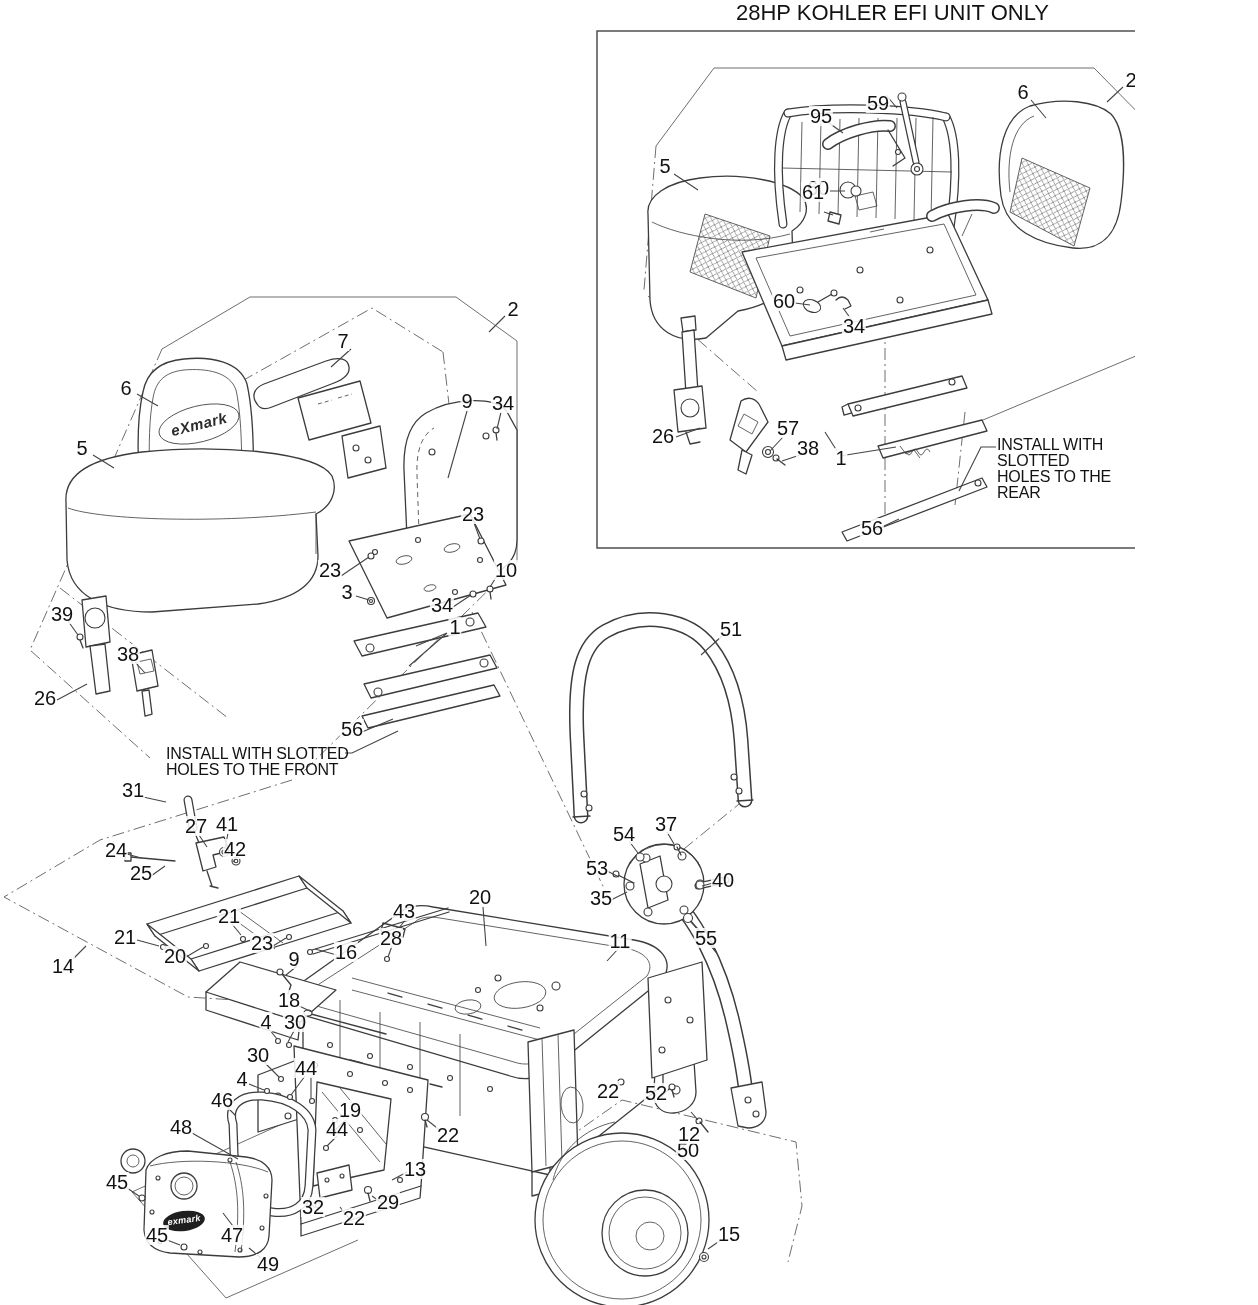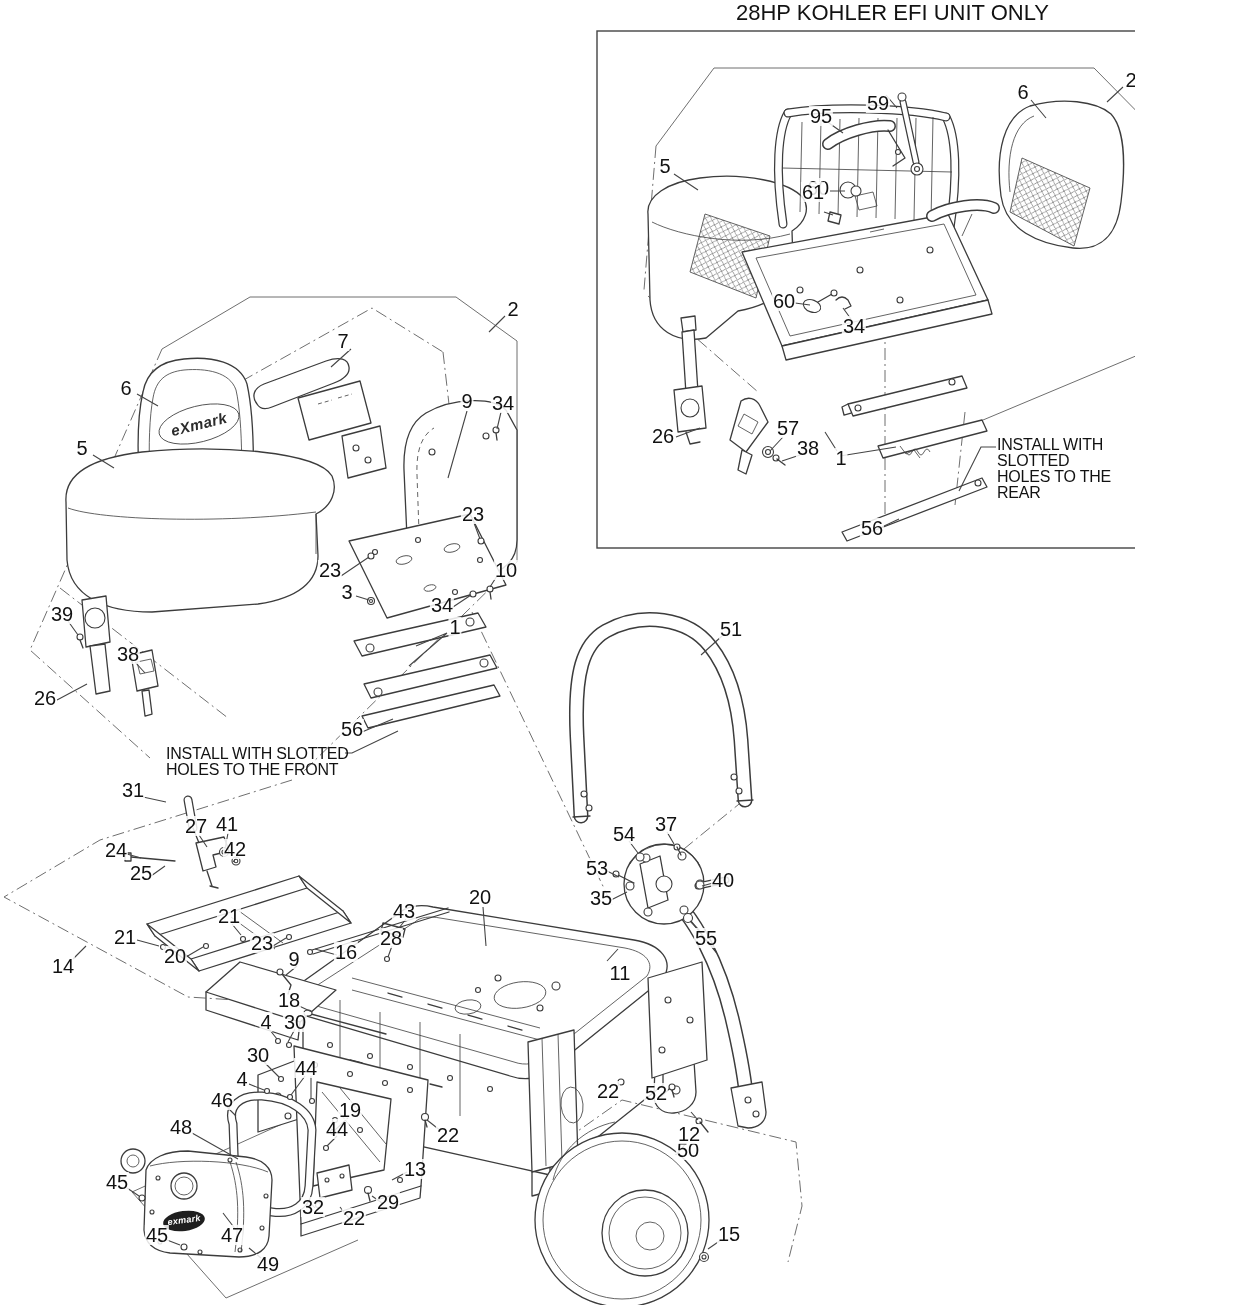--- a/index.html
+++ b/index.html
@@ -489,21 +489,21 @@
       <span class="callout" style="left: 232px; top: 1235px;">47</span>
       <span class="callout" style="left: 268px; top: 1264px;">49</span>
       <span class="callout" style="left: 731px; top: 629px;">51</span>
       <span class="callout" style="left: 624px; top: 834px;">54</span>
       <span class="callout" style="left: 666px; top: 824px;">37</span>
       <span class="callout" style="left: 597px; top: 868px;">53</span>
       <span class="callout" style="left: 601px; top: 898px;">35</span>
       <span class="callout" style="left: 723px; top: 880px;">40</span>
       <span class="callout" style="left: 706px; top: 938px;">55</span>
       <span class="callout" style="left: 480px; top: 897px;">20</span>
-      <span class="callout" style="left: 620px; top: 973px;">11</span>
+      <span class="callout" style="left: 620px; top: 941px;">11</span>
       <span class="callout" style="left: 608px; top: 1091px;">22</span>
       <span class="callout" style="left: 656px; top: 1093px;">52</span>
       <span class="callout" style="left: 688px; top: 1107px; margin-top: 43px;">50</span>
       <span class="callout" style="left: 689px; top: 1134px;">12</span>
       <span class="callout" style="left: 729px; top: 1234px;">15</span>
       <span class="callout" style="left: 878px; top: 87px; margin-top: 16px;">59</span>
       <span class="callout" style="left: 821px; top: 116px;">95</span>
       <span class="callout" style="left: 1023px; top: 92px;">6</span>
       <span class="callout" style="left: 1131px; top: 80px;">2</span>
       <span class="callout" style="left: 665px; top: 166px;">5</span>

